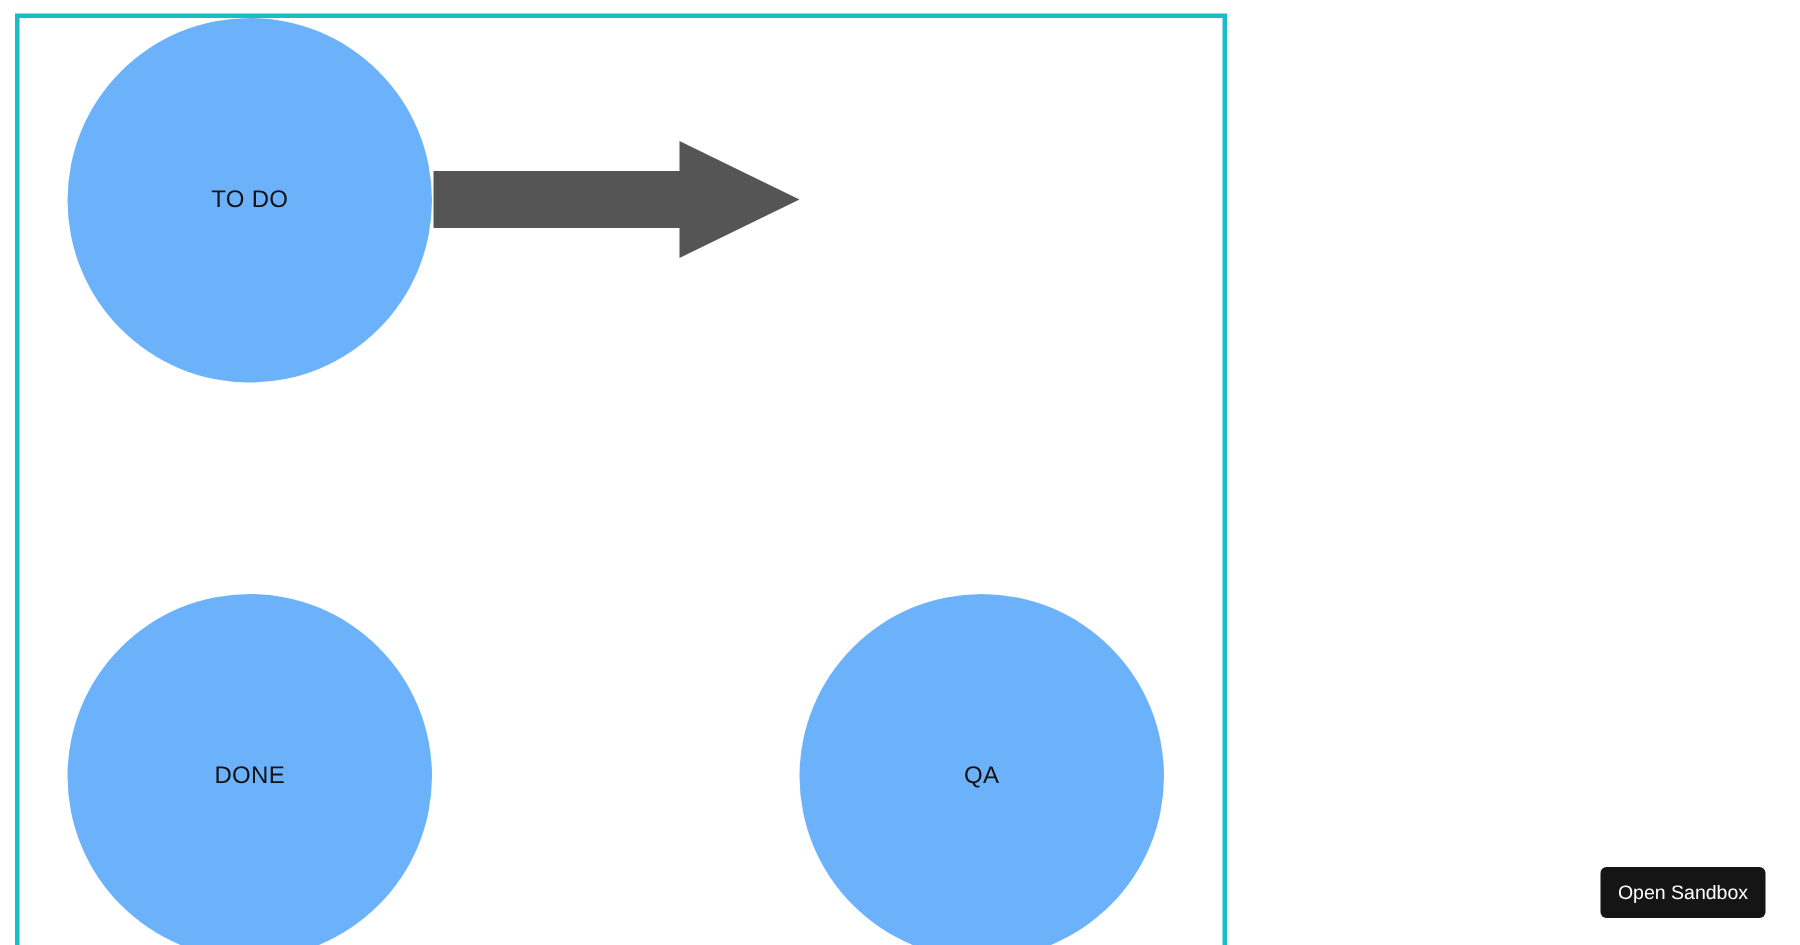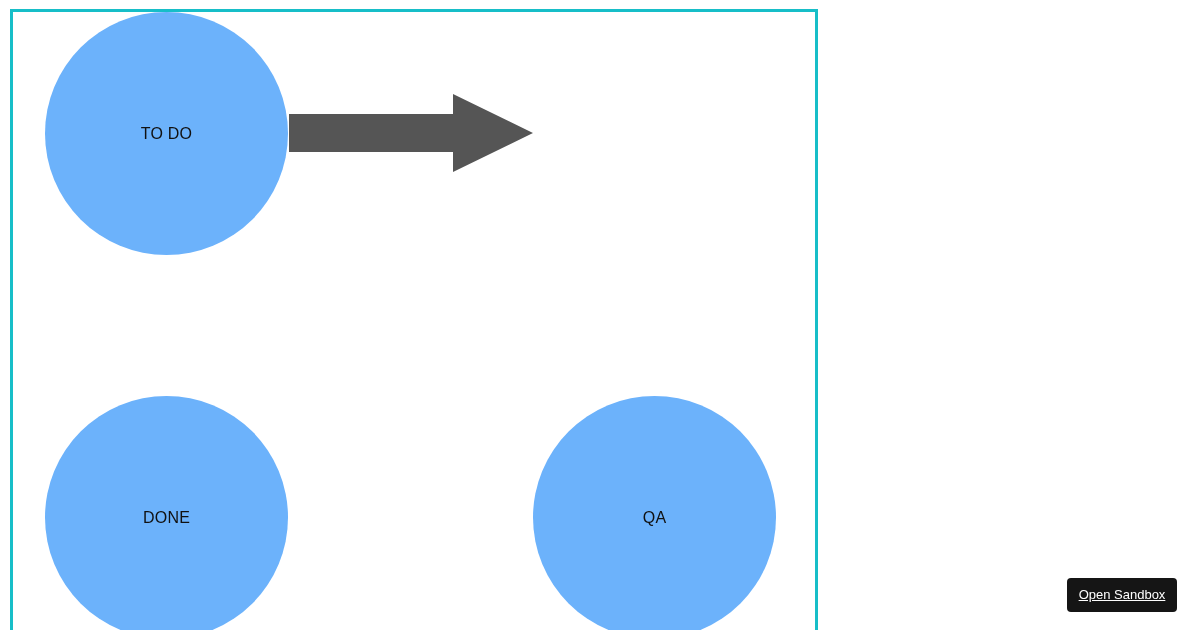--- a/index.html
+++ b/index.html
@@ -95,21 +95,20 @@
     border: none;
     border-radius: 4px;
     font-family: "Liberation Sans", sans-serif;
     font-size: 13px;
     line-height: 34px;
     text-align: center;
     cursor: pointer;
     padding: 0;
     white-space: nowrap;
     user-select: none;
-    text-decoration: underline;
   }
 </style>
 </head>
 <body>
 
 <div id="stage">
 
   <div id="canvas-frame"></div>
 
   <div id="diagram-layer">

